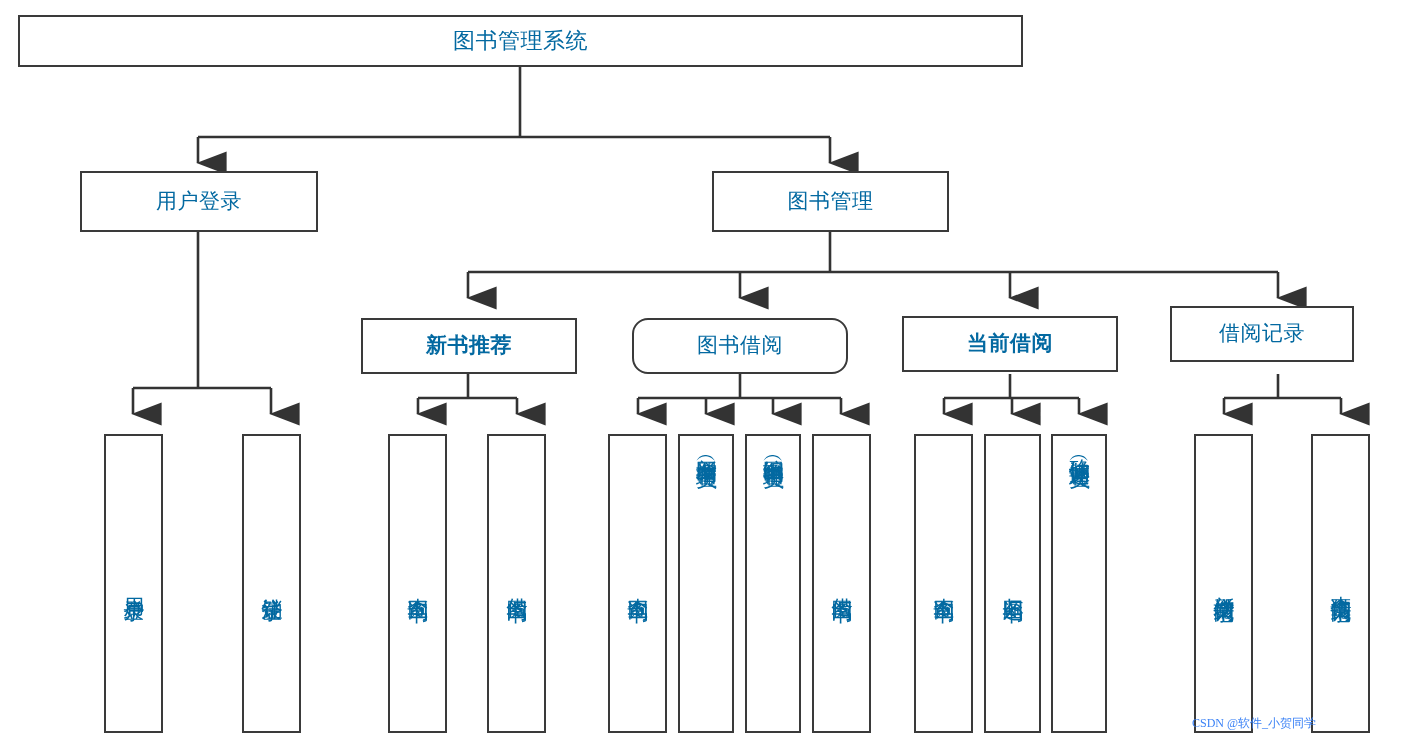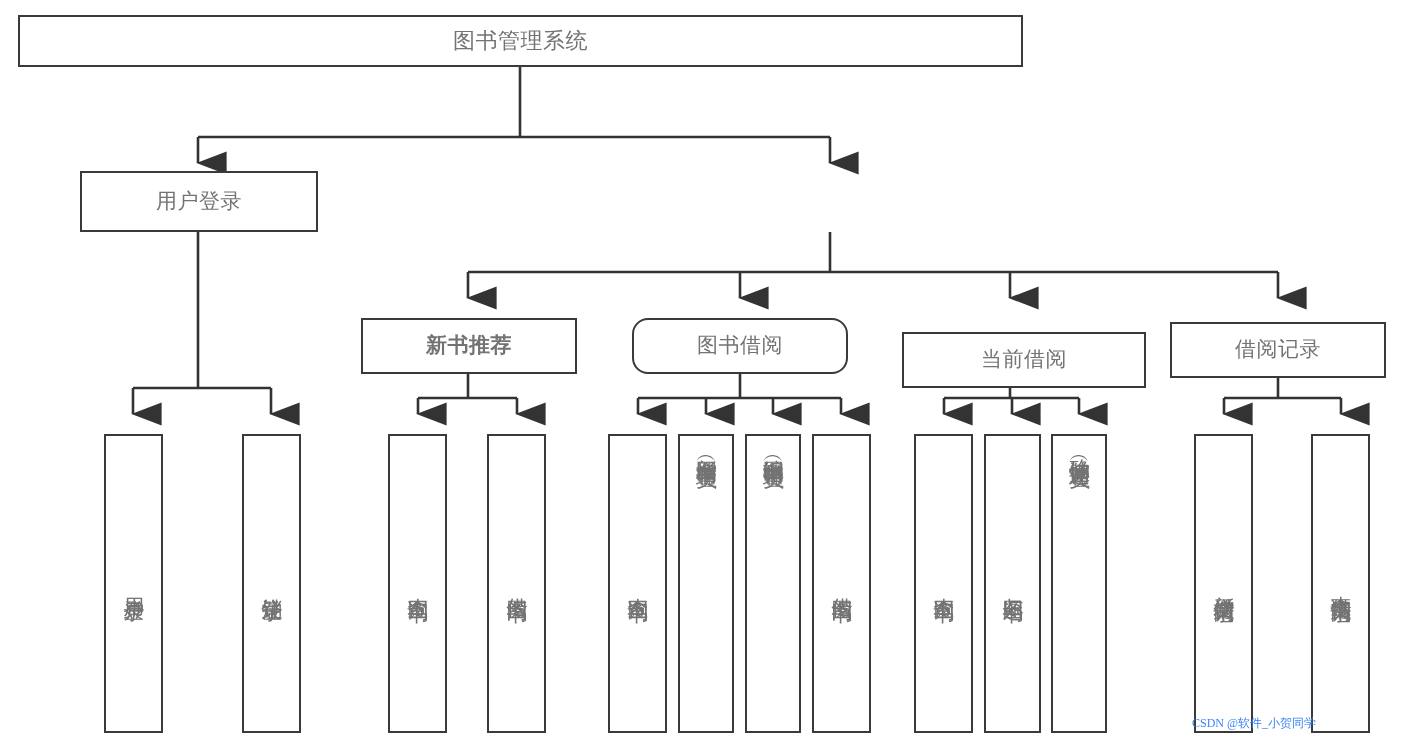--- a/index.html
+++ b/index.html
@@ -35,21 +35,21 @@
     align-items: center;
     justify-content: center;
     color: #262626;
     z-index: 2;
   }
   .node .lbl {
     display: block;
     text-align: left;
     line-height: 1.30;
     letter-spacing: 0.5px;
-    color: #737373;
+    color: #0369a1;
   }
   
   .node.horiz .lbl {
     font-size: 21px;
   }
   .node.root .lbl {
     font-size: 22px;
   }
   
   .node.vert {
@@ -136,34 +136,37 @@
   </svg>
 
   <div class="node horiz root" style="left:18px; top:15px; width:1005px; height:52px;">
     <span class="lbl">图书管理系统</span>
   </div>
 
   <div class="node horiz" style="left:80px; top:171px; width:238px; height:61px;">
     <span class="lbl">用户登录</span>
   </div>
 
+  <div class="node horiz" style="left:712px; top:171px; width:237px; height:61px;">
+    <span class="lbl">图书管理</span>
+  </div>
 
   <div class="node horiz" style="left:361px; top:318px; width:216px; height:56px;font-weight:bold;">
     <span class="lbl">新书推荐</span>
   </div>
 
   <div class="node horiz" style="left:632px; top:318px; width:216px; height:56px;border-radius:16px;">
     <span class="lbl">图书借阅</span>
   </div>
 
-  <div class="node horiz" style="left:902px; top:332px; width:244px; height:56px;">
+  <div class="node horiz" style="left:902px; top:316px; width:216px; height:56px;font-weight:bold;">
     <span class="lbl">当前借阅</span>
   </div>
 
-  <div class="node horiz" style="left:1170px; top:322px; width:216px; height:56px;">
+  <div class="node horiz" style="left:1170px; top:306px; width:184px; height:56px;">
     <span class="lbl">借阅记录</span>
   </div>
 
   <div class="node vert short" style="left:104px; top:434px; width:59px; height:299px;">
     <span class="lbl">用户登录</span>
   </div>
 
   <div class="node vert short" style="left:242px; top:434px; width:59px; height:299px;">
     <span class="lbl">注销登录</span>
   </div>

